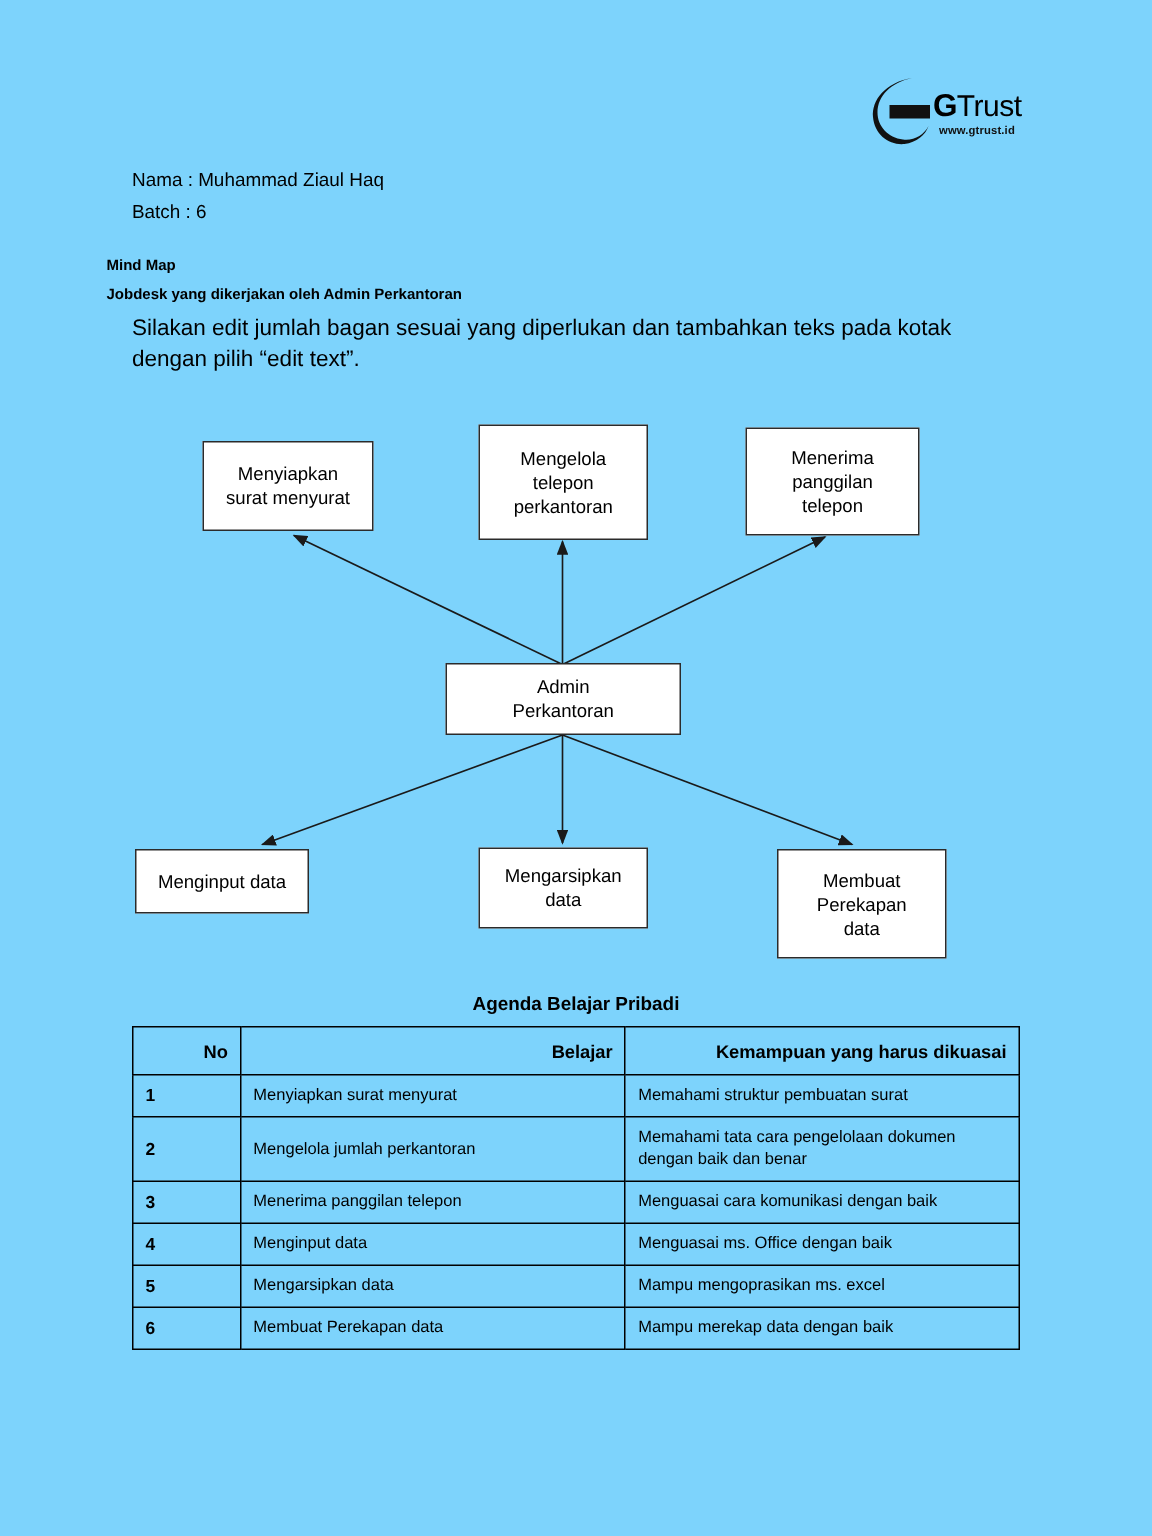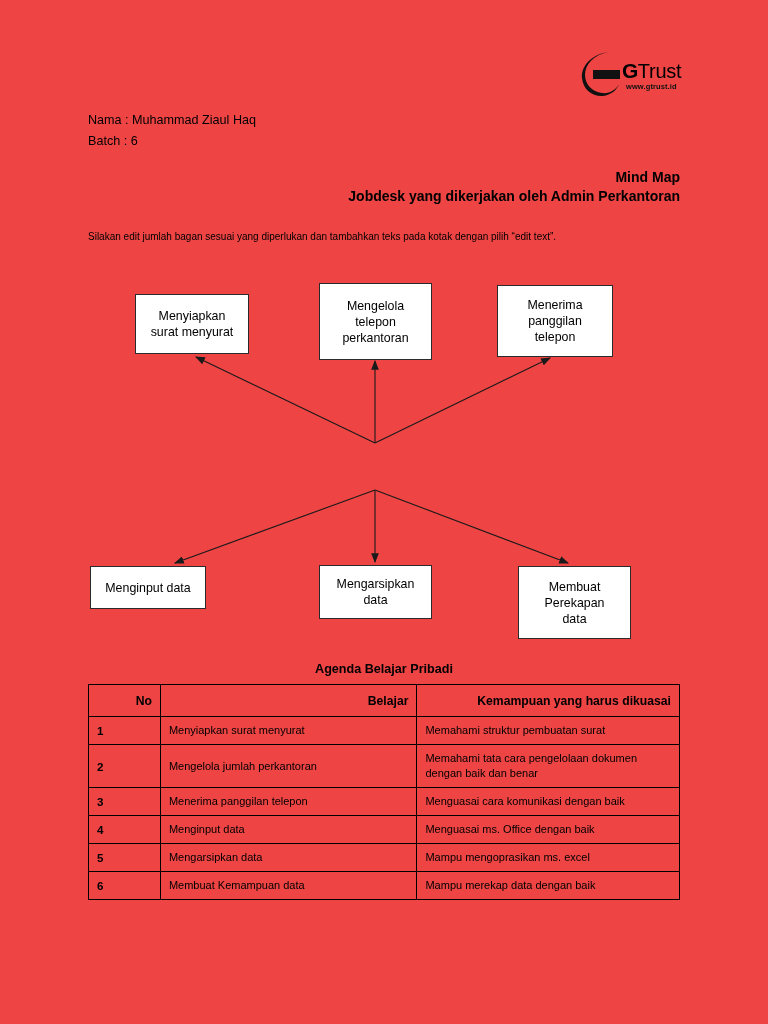--- a/index.html
+++ b/index.html
@@ -12,21 +12,21 @@
     height: 1024px;
     position: relative;
     font-family: "Liberation Sans", sans-serif;
     color: #000000;
     overflow: hidden;
   }
 
   .page {
     position: absolute;
     inset: 0;
-    background: #ef4444;
+    background: #7dd3fc;
     text-decoration: underline;
   }
 
   
   .logo-block {
     position: absolute;
     left: 578px;
     top: 46px;
     width: 120px;
     height: 58px;
@@ -69,35 +69,35 @@
   .meta {
     position: absolute;
     left: 88px;
     top: 110px;
     font-size: 12.6px;
     line-height: 21px;
   }
 
   .title-block {
     position: absolute;
-    left: 88px;
+    left: 71px;
     top: 168px;
     width: 592px;
-    text-align: right;
-    font-size: 14px;
+    text-align: left;
+    font-size: 10px;
     font-weight: bold;
     line-height: 19px;
   }
 
   .intro {
     position: absolute;
     left: 88px;
-    top: 226px;
+    top: 208px;
     width: 594px;
-    font-size: 10px;
+    font-size: 15px;
     line-height: 21px;
   }
 
   
   .mindmap {
     position: absolute;
     left: 0px;
     top: 0px;
     width: 768px;
     height: 1024px;
@@ -236,20 +236,26 @@
     </div>
 
     <div class="node" style="left:497px; top:285px; width:116px; height:72px;">
       <div>
         <span>Menerima</span>
         <span>panggilan</span>
         <span>telepon</span>
       </div>
     </div>
 
+    <div class="node" style="left:297px; top:442px; width:157px; height:48px;">
+      <div>
+        <span>Admin</span>
+        <span>Perkantoran</span>
+      </div>
+    </div>
 
     <div class="node" style="left:90px; top:566px; width:116px; height:43px;">
       <div>
         <span>Menginput data</span>
       </div>
     </div>
 
     <div class="node" style="left:319px; top:565px; width:113px; height:54px;">
       <div>
         <span>Mengarsipkan</span>
@@ -320,21 +326,21 @@
           <span>Mengarsipkan data</span>
         </td>
         <td class="col-skill">
           <span>Mampu mengoprasikan ms. excel</span>
         </td>
       </tr>
       <tr>
         <td class="col-no">6</td>
         <td class="col-job">
           <span>Membuat</span>
-          <span>Kemampuan data</span>
+          <span>Perekapan data</span>
         </td>
         <td class="col-skill">
           <span>Mampu merekap data dengan baik</span>
         </td>
       </tr>
     </tbody>
   </table>
 
 </div>
 

